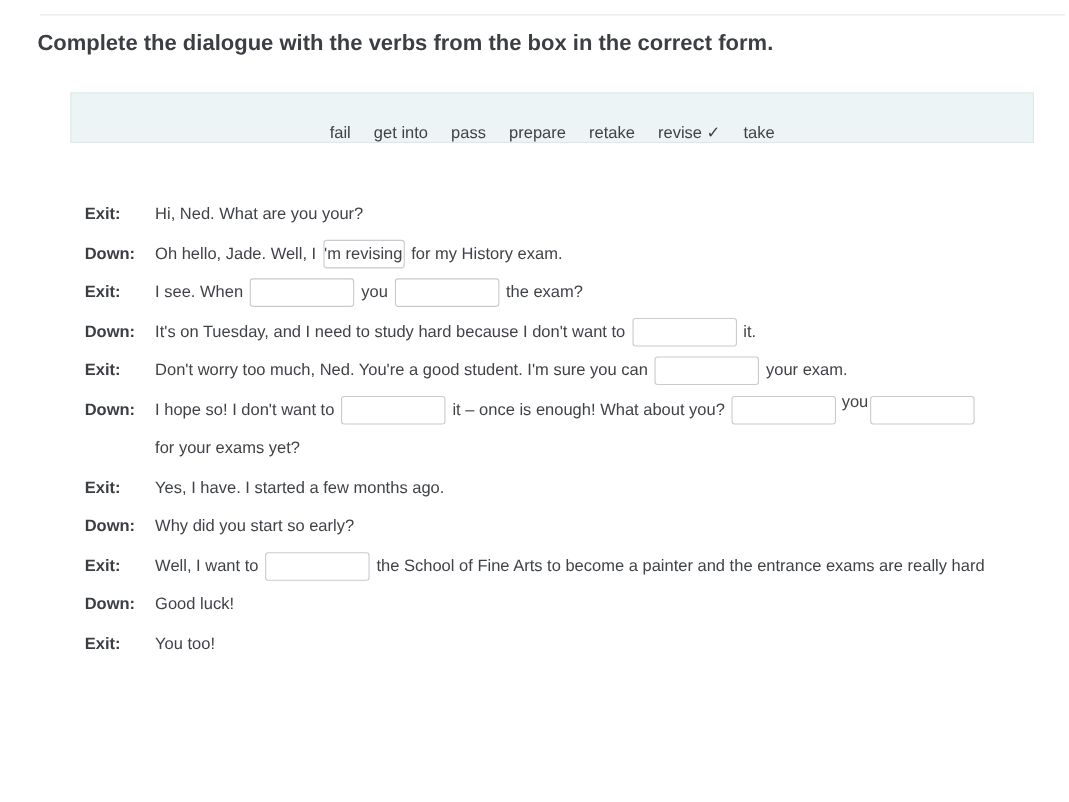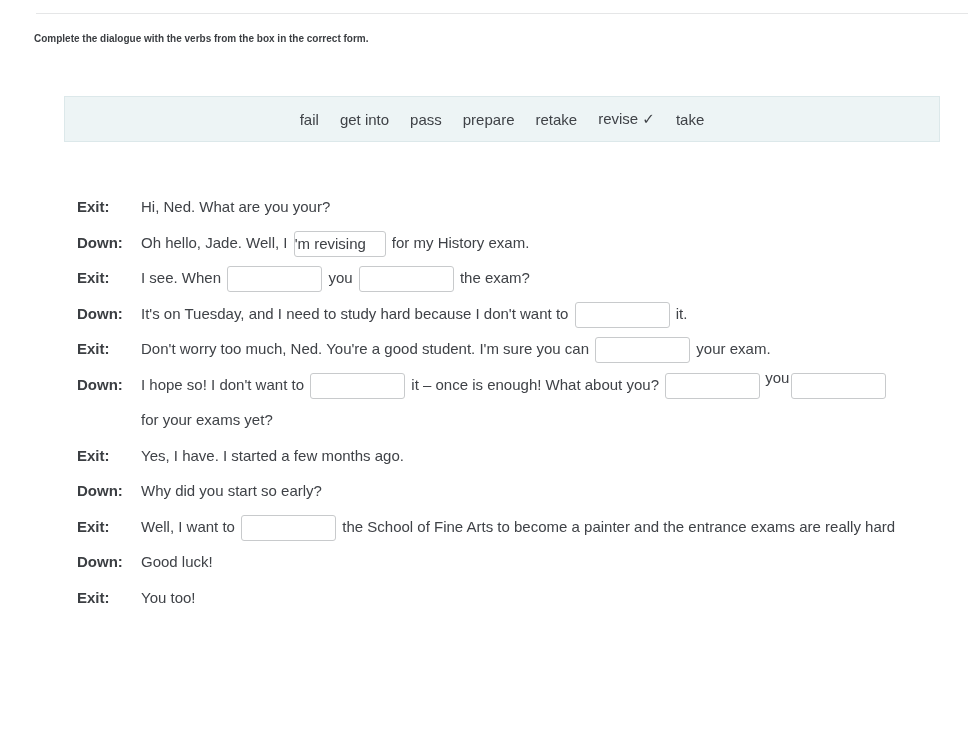--- a/index.html
+++ b/index.html
@@ -22,33 +22,33 @@
     overflow:hidden;
   }
   .page{position:relative;width:972px;height:729px;}
   .top-divider{
     margin:13px 4px 0 36px;
     height:0;
     border-top:1px solid var(--divider-color);
   }
   .title{
     margin:16px 30px 0 34px;
-    font-size:10px;
+    font-size:20px;
     font-weight:bold;
     color:var(--label-color);
     line-height:18px;
   }
   .word-box{
-    margin:48px 0 0 64px;
+    margin:36px 0 0 64px;
     width:876px;
     height:46px;
     background:var(--word-box-bg);
     border:1px solid var(--word-box-border);
     display:flex;
-    align-items:center;
+    align-items:flex-end;
     justify-content:center;
     gap:21px;
   }
   .word-box .word{
     color:var(--text-color);
     white-space:nowrap;
   }
   .dialogue{
     margin:47px 0 0 64px;
     width:888px;
@@ -76,21 +76,21 @@
     border-radius:3px;
     background:#fff;
     vertical-align:middle;
     margin:0 2px;
     padding:0 6px;
     font-family:inherit;
     font-size:15px;
     color:inherit;
     outline:none;
   }
-  .blank.filled{width:92px;padding:0 0;}
+  .blank.filled{width:74px;padding:0 0;}
   .raised{
     position:relative;
     top:-7px;
     margin-left:3px;
   }
 </style>
 </head>
 <body>
 
 <div class="page">

